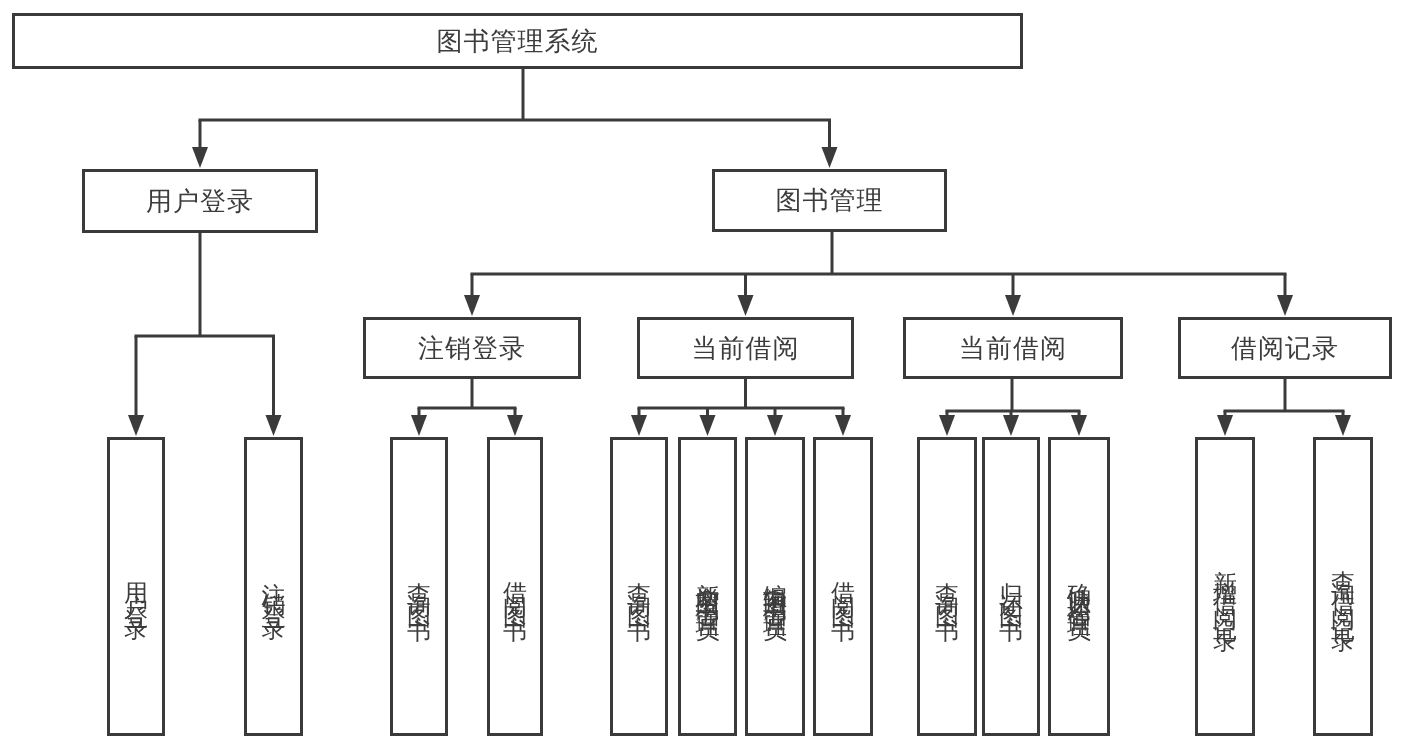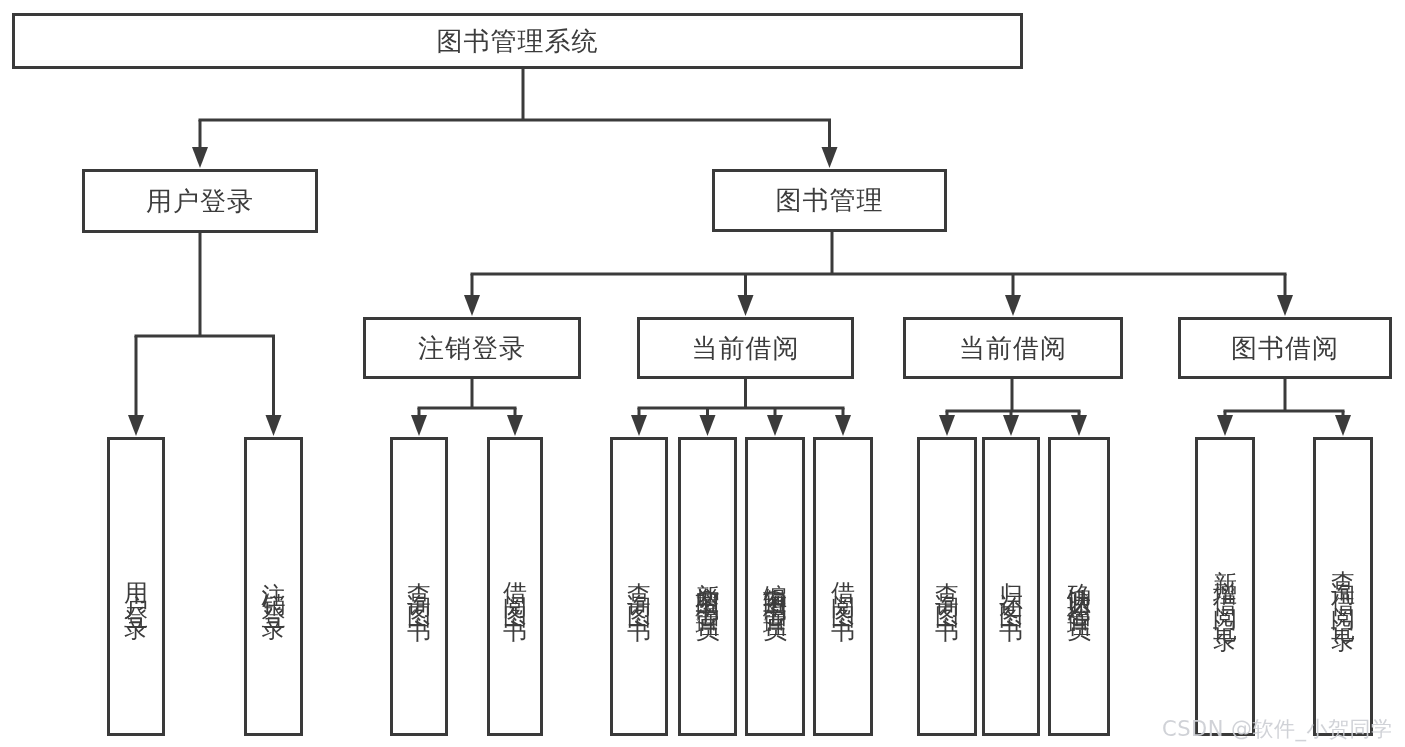--- a/index.html
+++ b/index.html
@@ -98,21 +98,21 @@
       <div class="box hbox" style="left: 363px; top: 317px; width: 218px; height: 62px; border-color: rgb(58, 58, 58); color: rgb(60, 60, 60);">
         <span>注销登录</span>
       </div>
       <div class="box hbox" style="left: 637px; top: 317px; width: 217px; height: 62px; border-color: rgb(58, 58, 58); color: rgb(60, 60, 60);">
         <span>当前借阅</span>
       </div>
       <div class="box hbox" style="left: 903px; top: 317px; width: 220px; height: 62px; border-color: rgb(58, 58, 58); color: rgb(60, 60, 60);">
         <span>当前借阅</span>
       </div>
       <div class="box hbox" style="left: 1178px; top: 317px; width: 214px; height: 62px; border-color: rgb(58, 58, 58); color: rgb(60, 60, 60);">
-        <span>图书借阅</span>
+        <span>借阅记录</span>
       </div>
       <div class="box vbox" style="left: 107px; top: 437px; width: 58px; height: 299px; border-color: rgb(58, 58, 58); color: rgb(60, 60, 60);">
         <span>用户登录</span>
       </div>
       <div class="box vbox" style="left: 244px; top: 437px; width: 59px; height: 299px; border-color: rgb(58, 58, 58); color: rgb(60, 60, 60);">
         <span>注销登录</span>
       </div>
       <div class="box vbox" style="left: 390px; top: 437px; width: 58px; height: 299px; border-color: rgb(58, 58, 58); color: rgb(60, 60, 60);">
         <span>查询图书</span>
       </div>
@@ -140,14 +140,13 @@
       <div class="box vbox long" style="left: 1048px; top: 437px; width: 62px; height: 299px; border-color: rgb(58, 58, 58); color: rgb(60, 60, 60);">
         <span>确认归还（管理员）</span>
       </div>
       <div class="box vbox" style="left: 1195px; top: 437px; width: 60px; height: 299px; border-color: rgb(58, 58, 58); color: rgb(60, 60, 60);">
         <span>新增借阅记录</span>
       </div>
       <div class="box vbox" style="left: 1313px; top: 437px; width: 60px; height: 299px; border-color: rgb(58, 58, 58); color: rgb(60, 60, 60);">
         <span>查询借阅记录</span>
       </div>
     </div>
-  <div class="watermark" style="left: 1162px; top: 715px; color: rgba(205, 208, 213, 0.95);">CSDN @软件_小贺同学</div>
 </div>
 
 </body></html>

